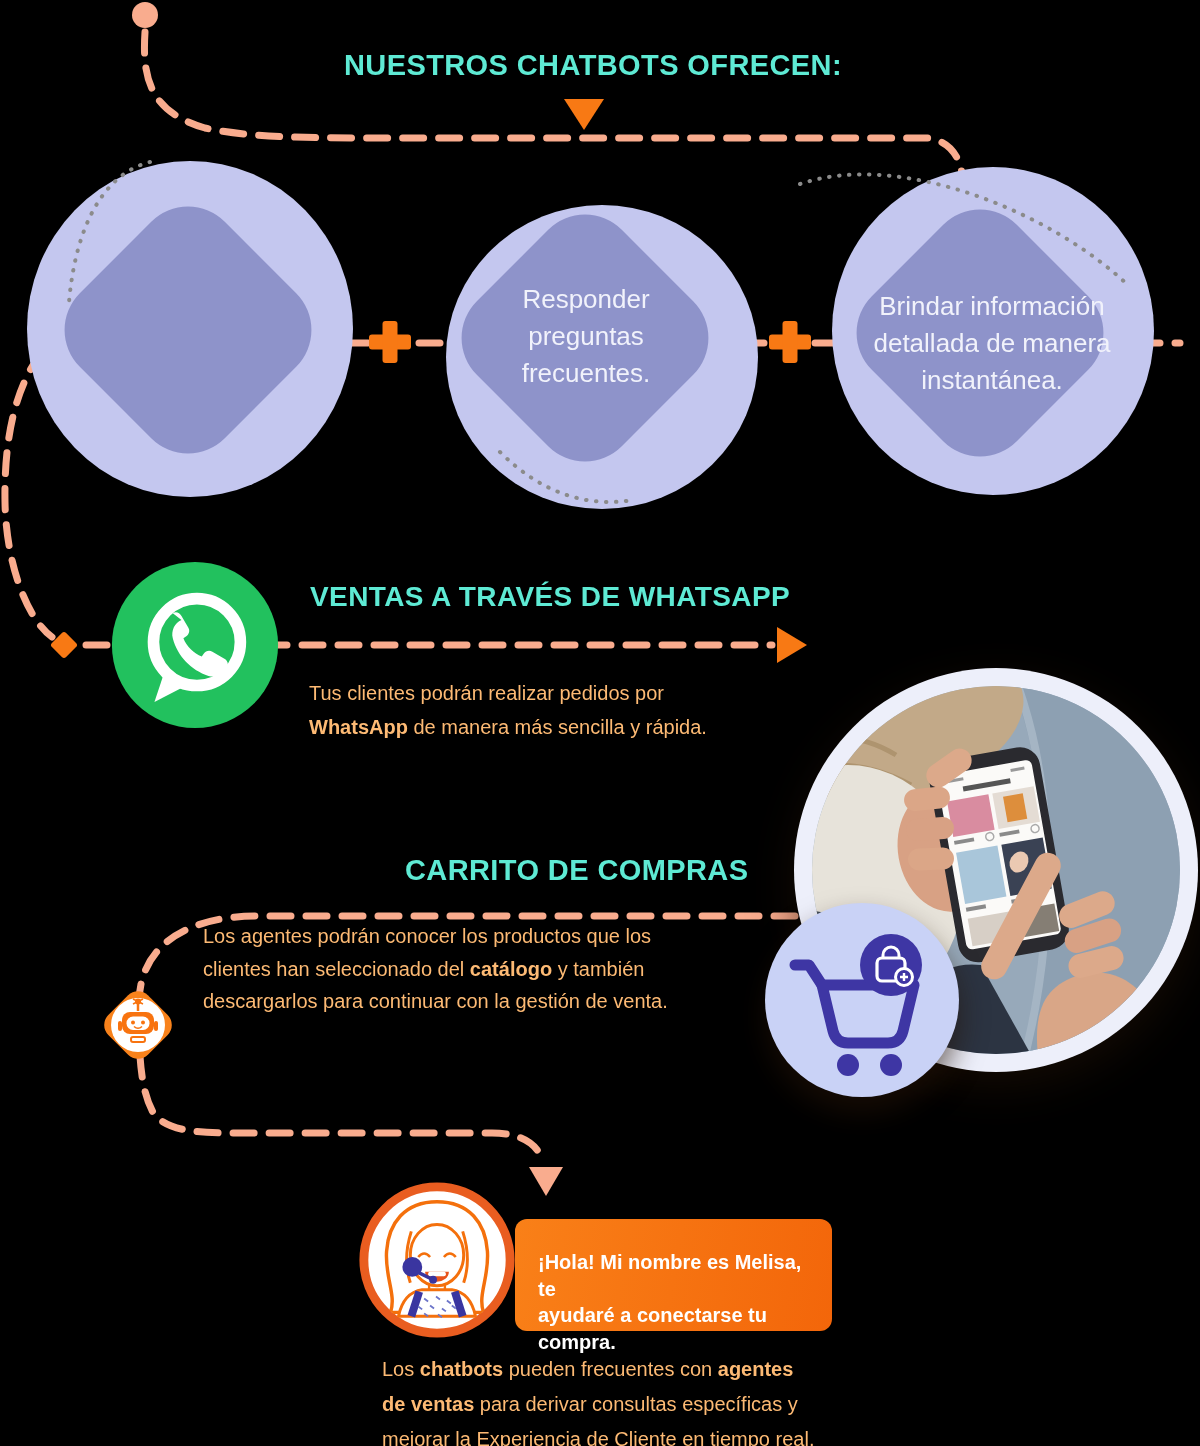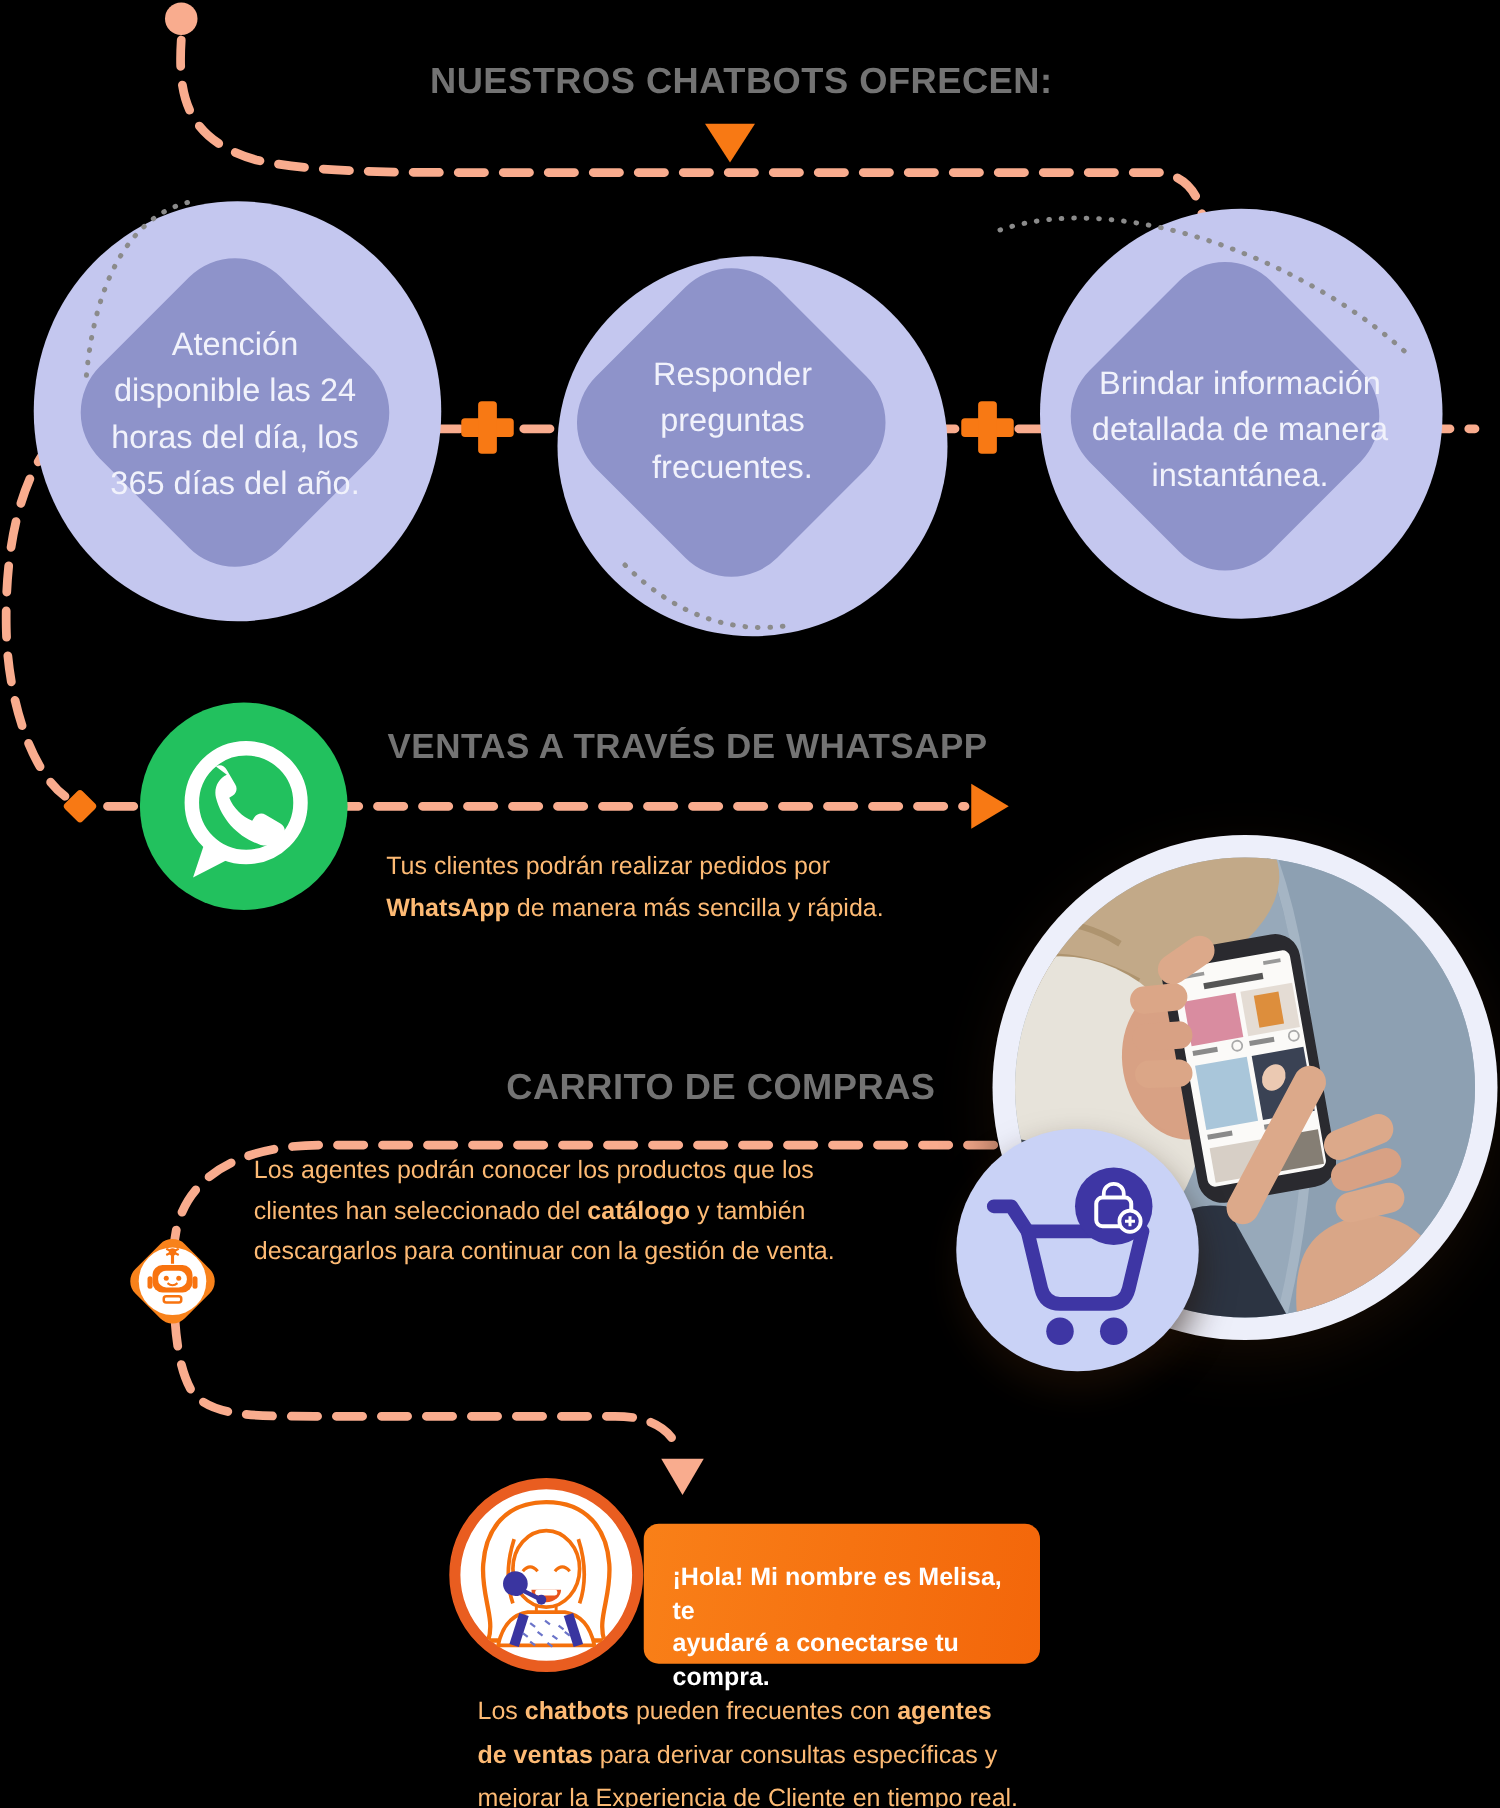--- a/index.html
+++ b/index.html
@@ -1,21 +1,21 @@
 <!DOCTYPE html>
 <html><head>
 <meta charset="utf-8">
 <style>
   html,body{margin:0;padding:0;background:#000;}
   #stage{position:relative;width:1200px;height:1446px;background:#000;overflow:hidden;
          font-family:"Liberation Sans",sans-serif;}
   .abs{position:absolute;}
   svg{display:block;}
   .decor{left:0;top:0;pointer-events:none;}
-  .h{font-weight:800;color:#737373;letter-spacing:.4px;white-space:nowrap;}
+  .h{font-weight:800;color:#5eead4;letter-spacing:.4px;white-space:nowrap;}
   .h1{font-size:29px;}
   .h2{font-size:28px;text-align:center;}
   .p{color:#fdba74;font-size:20px;}
   .p .b{font-weight:700;}
   .blob-text{color:#F1F2FB;font-size:26px;line-height:37px;text-align:center;font-weight:400;}
   .bubble{background:linear-gradient(100deg,#F98018 0%,#F3660A 100%);border-radius:12px;
           color:#fff;font-size:20px;line-height:26.5px;font-weight:700;
           padding:30px 20px 0 23px;box-sizing:border-box;}
   .photo-fig{filter:drop-shadow(0 14px 22px rgba(35,18,6,.55));}
   .cart-circle{background:#C9D2F6;border-radius:50%;
@@ -64,21 +64,20 @@
       <rect x="769" y="334.5" width="42" height="15" rx="3"></rect>
       <rect x="782.5" y="321" width="15" height="42" rx="3"></rect>
     </g>
     <rect x="54" y="635" width="20" height="20" rx="3" fill="#F87914" transform="rotate(45 64 645)"></rect>
     <polygon points="777,627 807,645 777,663" fill="#F87914"></polygon>
     <polygon points="529,1167 563,1167 546,1196" fill="#F9AC8E"></polygon>
   </svg>
 
   <div class="abs h h1" style="left:293px;top:49px;width:600px;text-align:center;">NUESTROS CHATBOTS OFRECEN:</div>
 
-  <div class="abs blob-text" style="left:66px;top:257px;width:244px;">Atención<br>disponible las 24<br>horas del día, los<br>365 días del año.</div>
   <div class="abs blob-text" style="left:486px;top:281px;width:200px;">Responder<br>preguntas<br>frecuentes.</div>
   <div class="abs blob-text" style="left:856px;top:288px;width:272px;">Brindar información<br>detallada de manera<br>instantánea.</div>
 
   <div class="abs h h2" style="left:310px;top:581px;">VENTAS A TRAVÉS DE WHATSAPP</div>
   <div class="abs p" style="left:309px;top:676px;width:520px;line-height:34px;"><span>Tus clientes podrán realizar pedidos por</span><br><span class="b">WhatsApp</span><span> de manera más sencilla y rápida.</span></div>
 
   <div class="abs h h1" style="left:405px;top:854px;text-align:right;">CARRITO DE COMPRAS</div>
   <div class="abs p" style="left:203px;top:920px;width:570px;line-height:32.5px;"><span>Los agentes podrán conocer los productos que los</span><br><span>clientes han seleccionado del </span><span class="b">catálogo</span><span> y también</span><br><span>descargarlos para continuar con la gestión de venta.</span></div>
 
   <div class="abs" style="left:110px;top:560px;">

